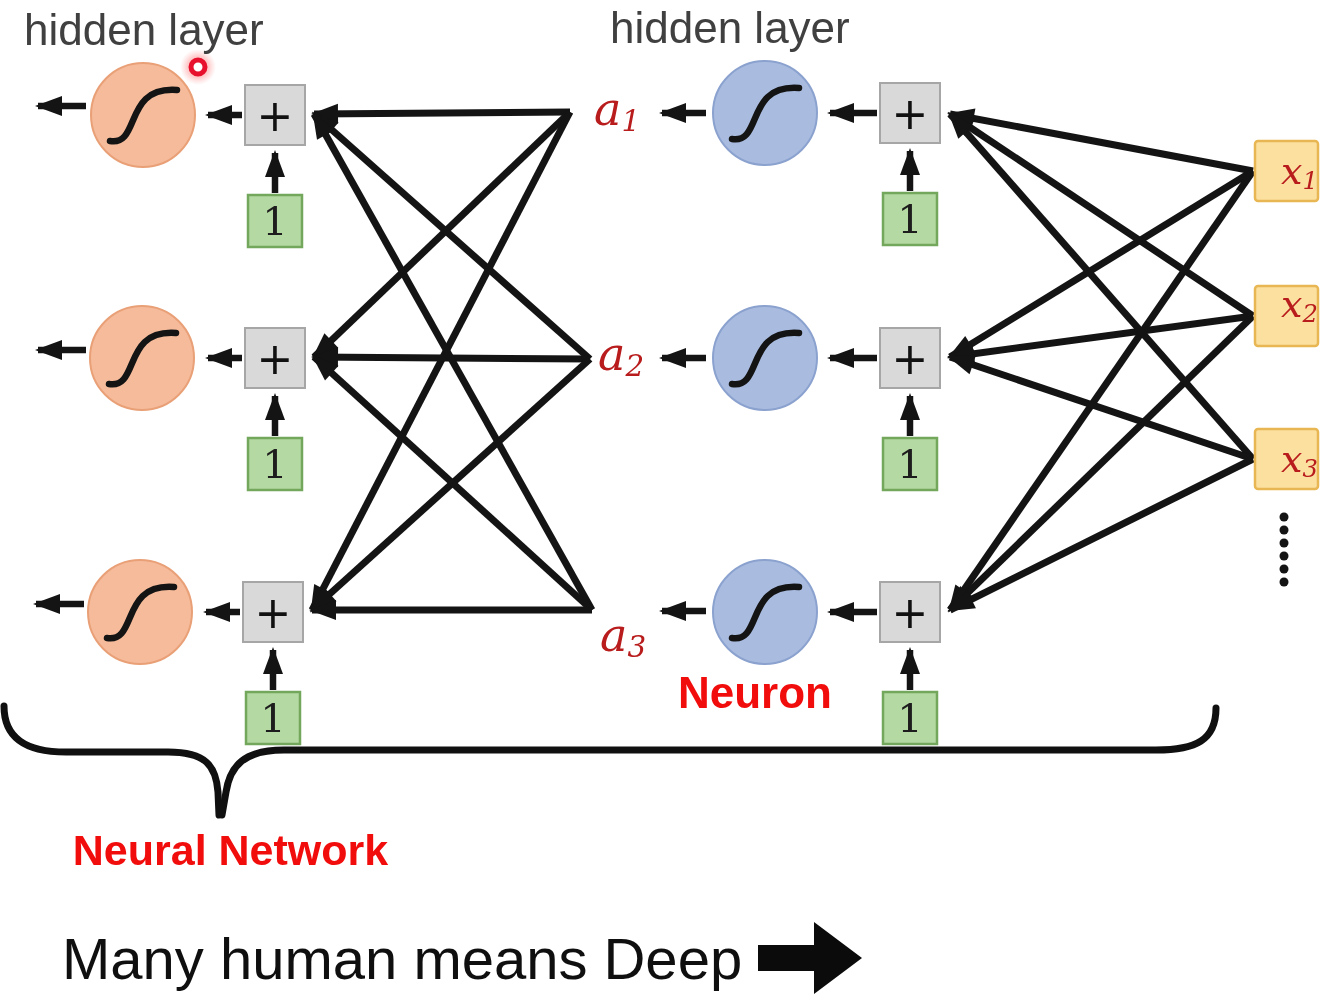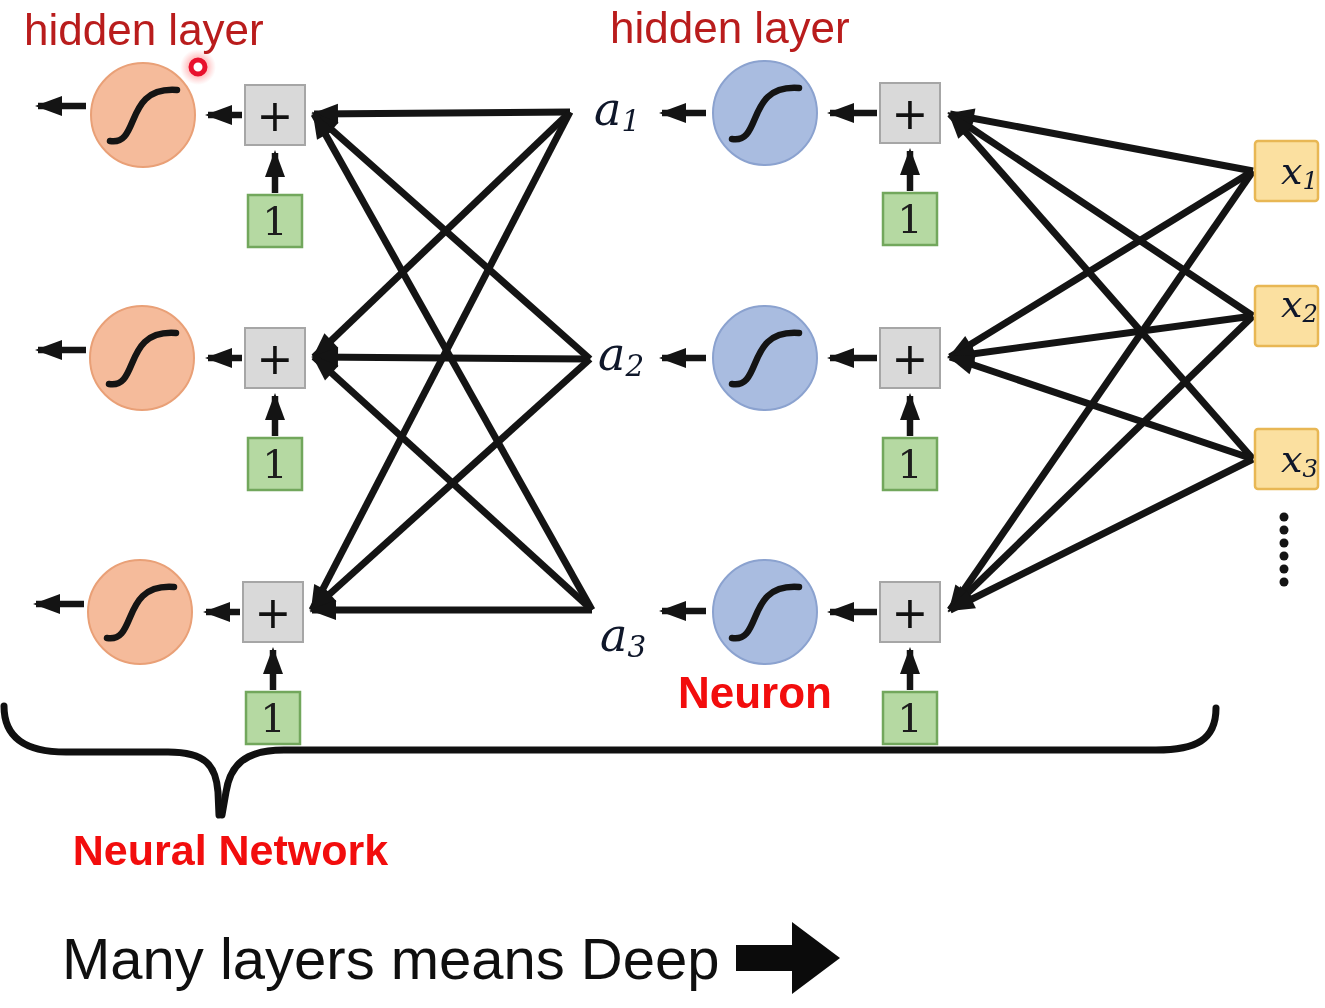--- a/index.html
+++ b/index.html
@@ -16,22 +16,22 @@
   .sumbox{fill:var(--sum-box-fill,#D9D9D9);stroke:#A6A6A6;stroke-width:2}
   .biasbox{fill:var(--bias-box-fill,#B5D9A2);stroke:#72A75C;stroke-width:2.5}
   .inbox{fill:var(--input-box-fill,#FBE0A0);stroke:#E8B754;stroke-width:2.5}
   .sumtxt{font-family:"DejaVu Sans",sans-serif;font-size:44px;fill:#111;text-anchor:middle}
   .biastxt{font-family:"DejaVu Serif",serif;font-size:40px;fill:#1d1d1d;text-anchor:middle}
   .brace{fill:none;stroke:#101010;stroke-width:7;stroke-linecap:round}
   .dot{fill:#141414}
 
   
   .lbl{position:absolute;white-space:nowrap}
-  .hl{font-size:44px;color:#b91c1c}
-  .alabel,.xlabel{font-family:"DejaVu Serif",serif;font-style:italic;color:#0f172a;line-height:1}
+  .hl{font-size:44px;color:#404040}
+  .alabel,.xlabel{font-family:"DejaVu Serif",serif;font-style:italic;color:#b91c1c;line-height:1}
   .alabel{font-size:46px}
   .alabel sub,.xlabel sub{font-size:0.64em;font-style:italic;vertical-align:-0.22em;line-height:0}
   .xwrap{position:absolute;display:flex;align-items:center;justify-content:flex-end;width:63px;height:60px}
   .xlabel{font-size:38px}
   .red{color:var(--accent-red,#F20D0D);font-weight:bold}
   .blue{color:var(--accent-blue,#2E75B6)}
   .nn{font-size:43px;text-align:center;width:345px}
   .neuron-lbl{font-size:44px}
   .mimics{font-size:45px}
   .bottom-line{position:absolute;display:flex;align-items:center;font-size:58px;color:#0f0f0f}
@@ -205,21 +205,21 @@
   <div class="xwrap" style="left:1255px;top:429px">
       <span class="xlabel"><span>x</span><sub>3</sub></span>
     </div>
 
   <div class="lbl red neuron-lbl" style="left:678px;top:668px">Neuron</div>
 
   <div class="lbl red nn" style="left:58px;top:826px">Neural Network</div>
 
 
   <div class="bottom-line" style="left:62px;top:922px">
-    <span>Many layers means</span>
+    <span>Many human means</span>
     <span class="gap"></span>
     <span class="bold">Deep</span>
     <span class="gap"></span>
     <svg class="blockarrow" width="104" height="72" viewBox="0 0 104 72">
       <polygon points="0,23 56,23 56,0 104,36 56,72 56,49 0,49" fill="#0b0b0b"></polygon>
     </svg>
     <span class="gap"></span>
   </div>
 
 </div>

